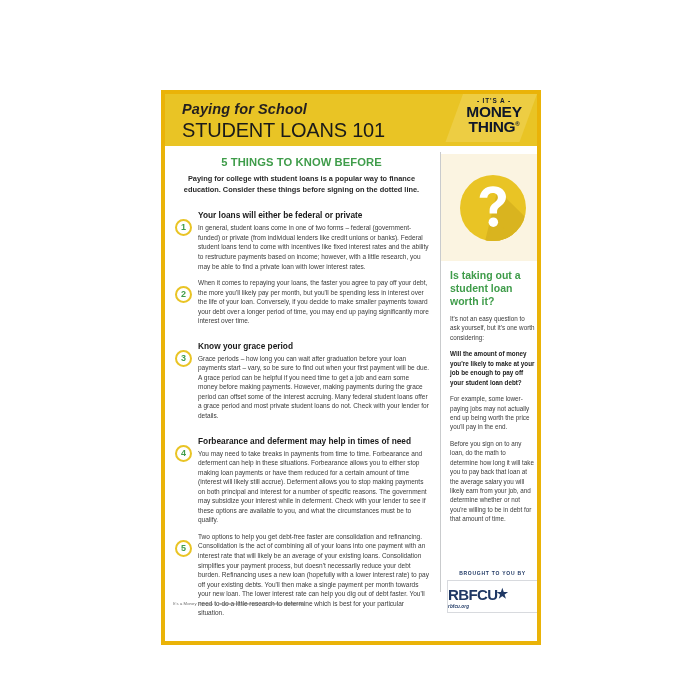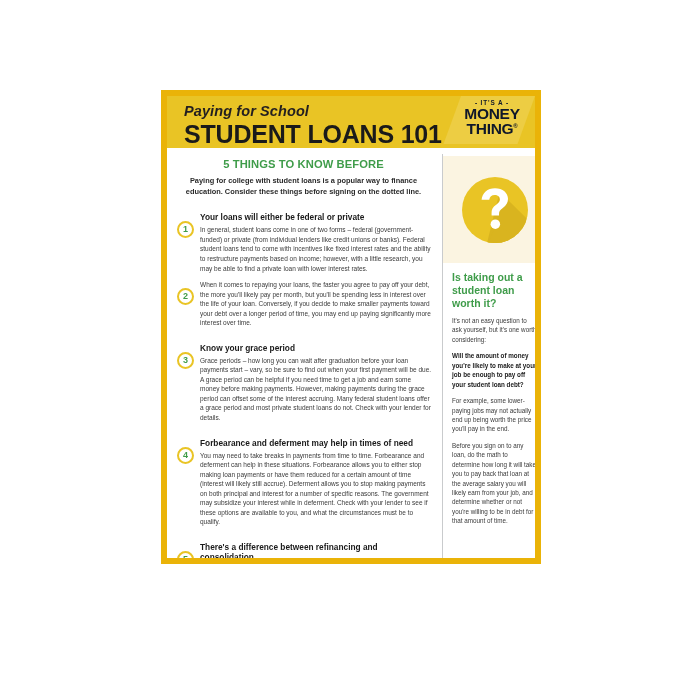--- a/index.html
+++ b/index.html
@@ -13,23 +13,23 @@
     font-family: "Liberation Sans", sans-serif;
     overflow: hidden;
   }
 
   
   #page {
     position: absolute;
     left: 161px;
     top: 90px;
     width: 380px;
-    height: 474px;
+    height: 555px;
     background: #ffffff;
-    border: 6px solid #eab308;
+    border: 4px solid #eab308;
     box-sizing: border-box;
     overflow: hidden;
   }
 
   
   .header-band {
     position: relative;
     height: 52px;
     background: #e9c425;
     overflow: hidden;
@@ -41,22 +41,22 @@
   }
   .kicker {
     font-style: italic;
     font-weight: bold;
     font-size: 14.5px;
     color: #231f20;
     letter-spacing: 0.1px;
     line-height: 1.05;
   }
   .headline {
-    font-weight: bold;
-    font-size: 25px;
+    font-weight: normal;
+    font-size: 20px;
     color: #1a1a1a;
     letter-spacing: -0.2px;
     line-height: 1.1;
     margin-top: 2px;
   }
 
   
   .imt-logo {
     position: absolute;
     right: 10px;
@@ -338,21 +338,20 @@
         </div>
 
         <div class="tip">
           <div class="badge">4</div>
           <h3>Forbearance and deferment may help in times of need</h3>
           <p>You may need to take breaks in payments from time to time. Forbearance and deferment can help in these situations. Forbearance allows you to either stop making loan payments or have them reduced for a certain amount of time (interest will likely still accrue). Deferment allows you to stop making payments on both principal and interest for a number of specific reasons. The government may subsidize your interest while in deferment. Check with your lender to see if these options are available to you, and what the circumstances must be to qualify.</p>
         </div>
 
         <div class="tip">
           <div class="badge">5</div>
-          <h3>There's a difference between refinancing and consolidation</h3>
           <p>Two options to help you get debt-free faster are consolidation and refinancing. Consolidation is the act of combining all of your loans into one payment with an interest rate that will likely be an average of your existing loans. Consolidation simplifies your payment process, but doesn't necessarily reduce your debt burden. Refinancing uses a new loan (hopefully with a lower interest rate) to pay off your existing debts. You'll then make a single payment per month towards your new loan. The lower interest rate can help you dig out of debt faster. You'll need to do a little research to determine which is best for your particular situation.</p>
         </div>
 
       </div>
 
       <div class="foot-note">It's a Money Thing is a registered trademark of Currency Marketing</div>
     </div>
 
     <div class="divider"></div>
 

